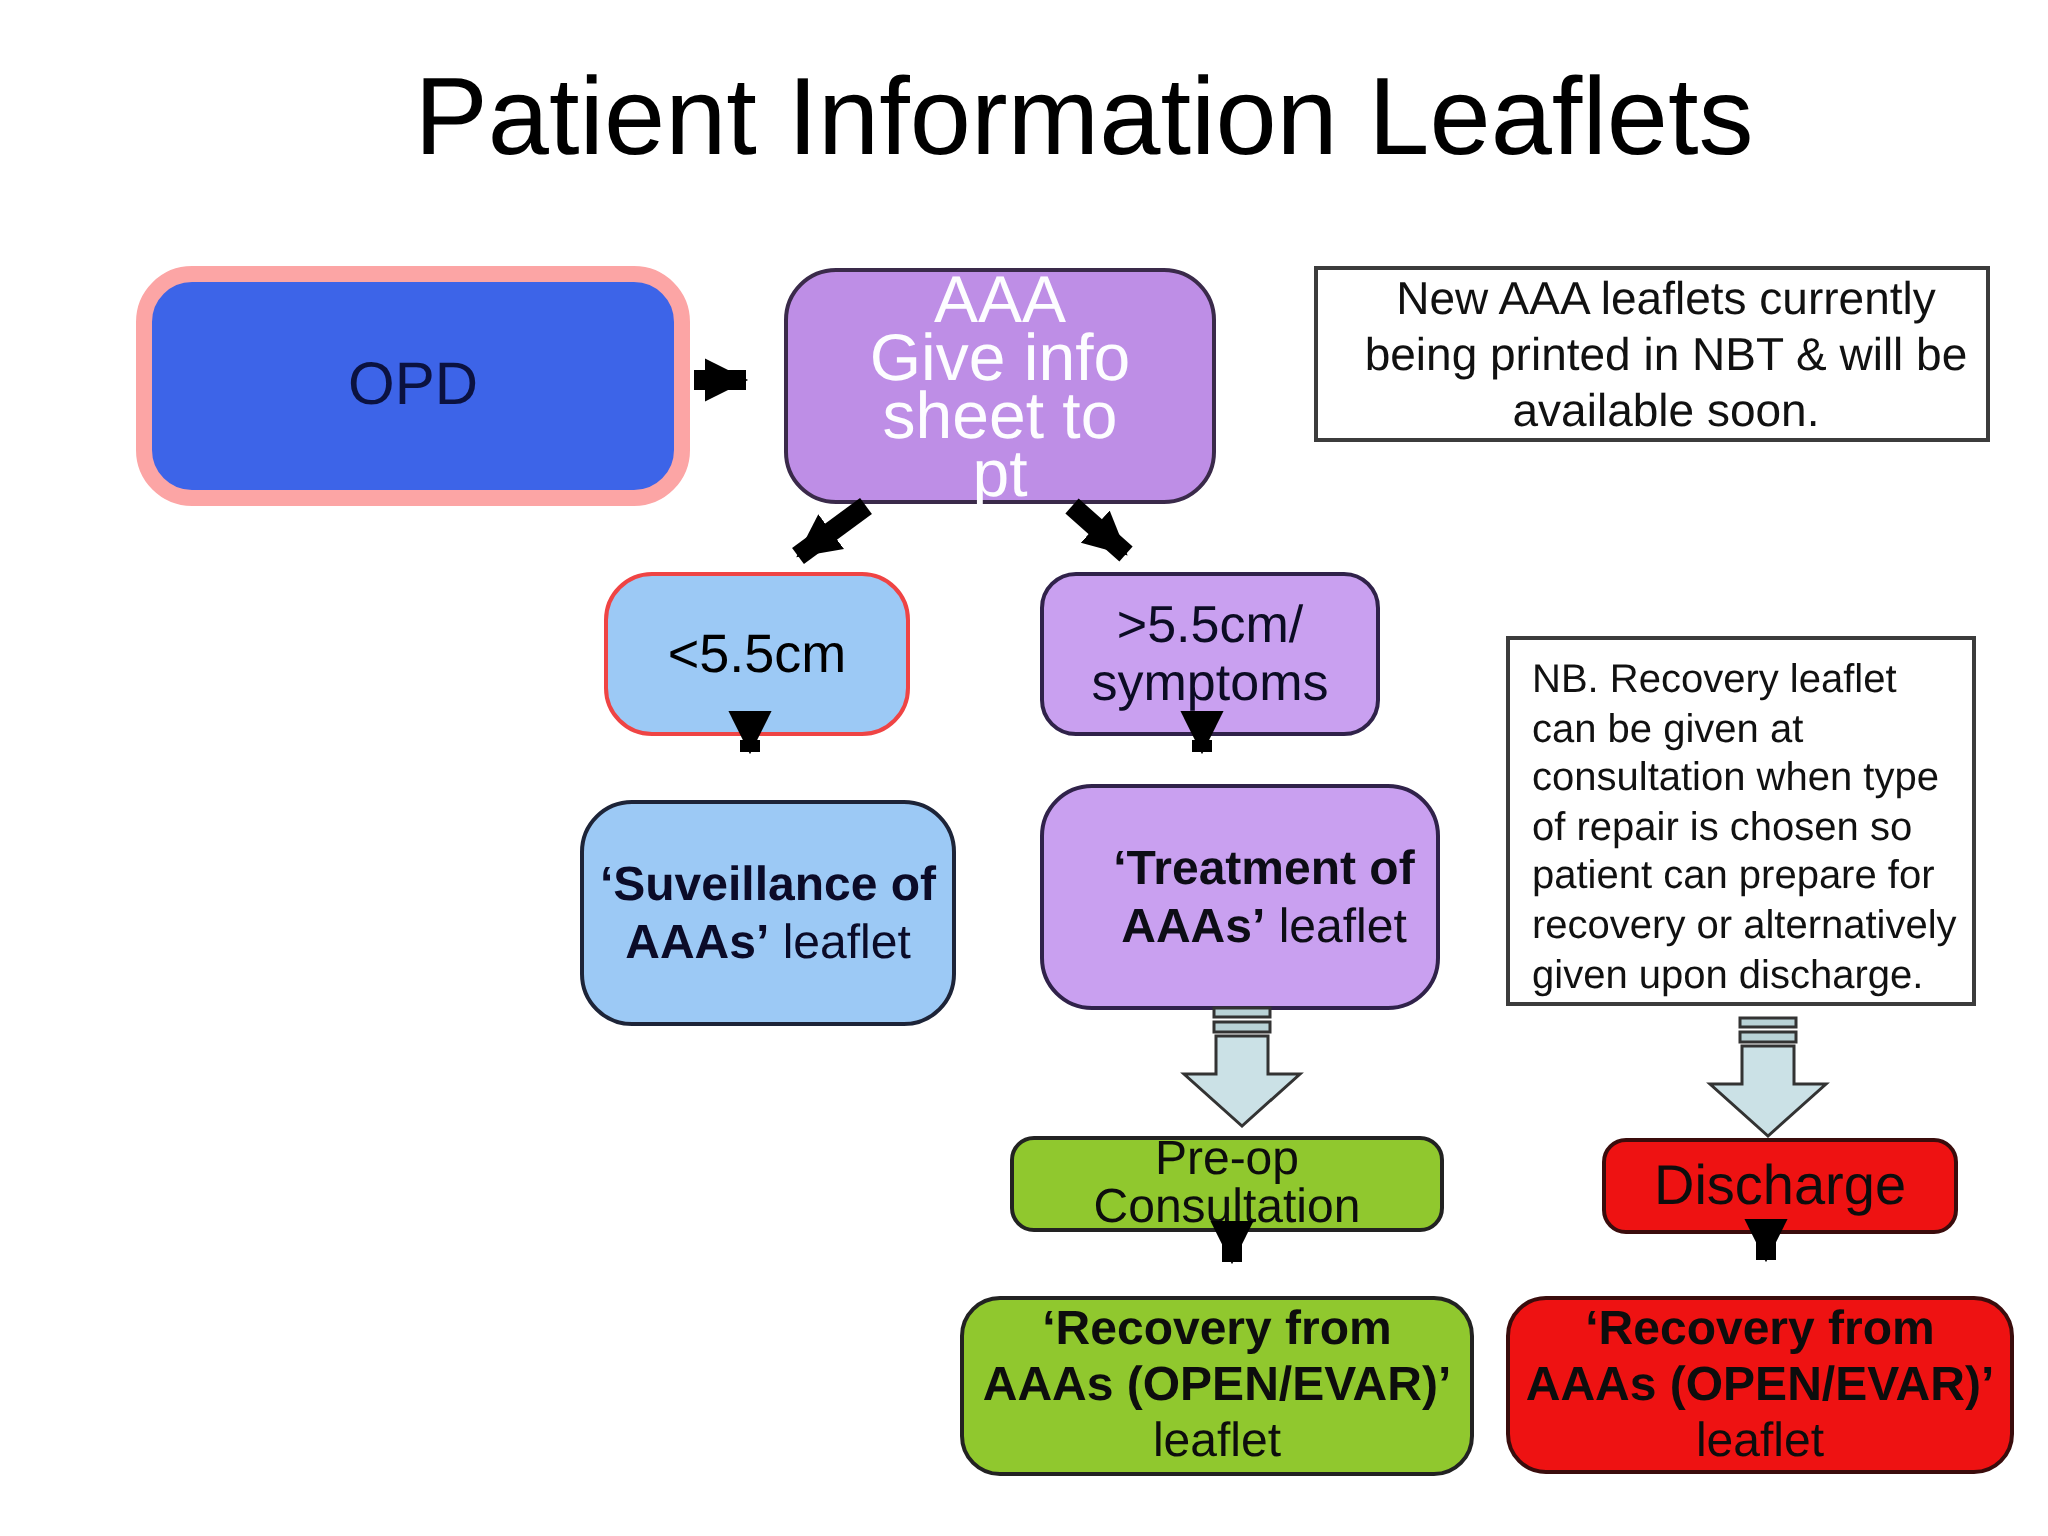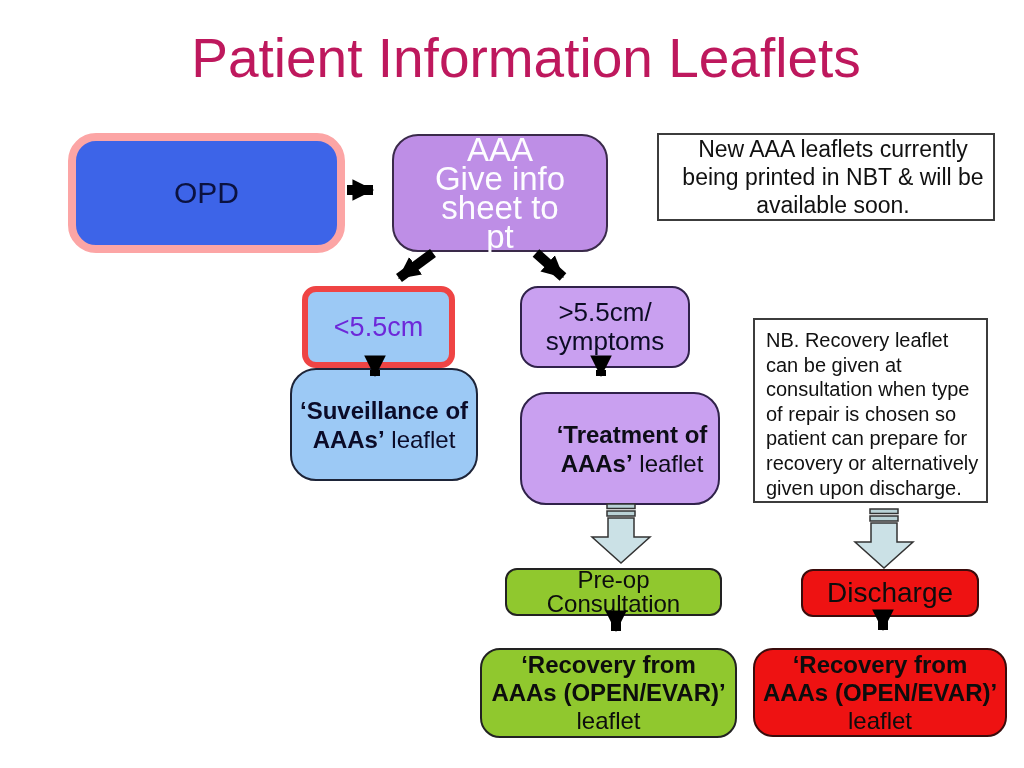--- a/index.html
+++ b/index.html
@@ -1,22 +1,22 @@
 <!DOCTYPE html>
 <html><head>
 <meta charset="utf-8">
 <style>
   html,body{margin:0;padding:0;}
   body{
     width:1024px;height:768px;position:relative;overflow:hidden;
     background:#ffffff;font-family:"Liberation Sans",sans-serif;color:#000;
   }
   .title{
-    position:absolute;left:44px;top:26px;width:964px;height:66px;
-    font-size:55px;line-height:64px;text-align:center;color:#be185d;
+    position:absolute;left:60px;top:26px;width:964px;height:66px;
+    font-size:55px;line-height:64px;text-align:center;color:#000000;
     white-space:nowrap;
   }
   .box{
     position:absolute;box-sizing:border-box;
     display:flex;flex-direction:column;align-items:center;justify-content:center;
     text-align:center;
   }
   .preline{white-space:pre-line;}
   .opd{
     left:68px;top:133px;width:277px;height:120px;
@@ -28,30 +28,30 @@
     background:#be8ee6;border:2px solid #3a2a4a;border-radius:26px;
     font-size:33px;line-height:29px;color:#fdfdff;
   }
   .note{
     left:657px;top:133px;width:338px;height:88px;
     background:#ffffff;border:2px solid #3c3c3c;
     font-size:23px;line-height:28px;color:#111;padding-left:14px;
   }
   .lt55{
     left:302px;top:286px;width:153px;height:82px;
-    background:#9cc9f5;border:6px solid #ef4444;border-radius:14px;
-    font-size:27px;color:#6d28d9;
+    background:#9cc9f5;border:2px solid #ef4444;border-radius:24px;
+    font-size:27px;color:#000000;
   }
   .gt55{
     left:520px;top:286px;width:170px;height:82px;
     background:#c9a0f0;border:2px solid #30224a;border-radius:18px;
     font-size:26px;line-height:29px;color:#0c0c24;
   }
   .surv{
-    left:290px;top:368px;width:188px;height:113px;
+    left:290px;top:400px;width:188px;height:113px;
     background:#9cc9f5;border:2px solid #1d2438;border-radius:26px;
     font-size:24px;line-height:29px;color:#0b0b28;
   }
   .treat{
     left:520px;top:392px;width:200px;height:113px;
     background:#c9a0f0;border:2px solid #30224a;border-radius:26px;
     font-size:24px;line-height:29px;color:#0d0d16;padding-left:24px;
   }
   .nb{
     left:753px;top:318px;width:235px;height:185px;

